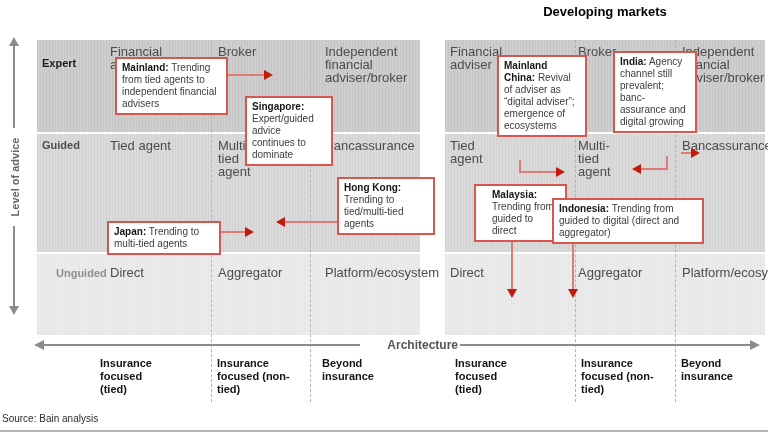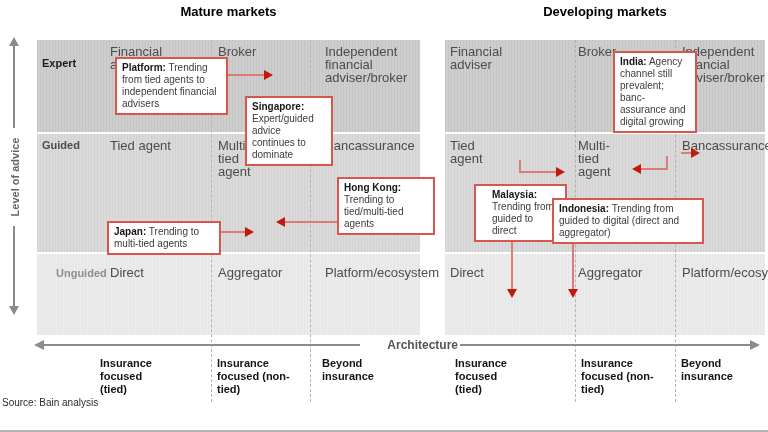--- a/index.html
+++ b/index.html
@@ -46,21 +46,20 @@
     white-space:nowrap;font-size:11px;font-weight:bold;color:#666;background:#fff;padding:0 4px;
   }
   .x-label{position:absolute;font-size:12px;font-weight:bold;color:#555;text-align:right;}
   .botrule{position:absolute;left:0;top:430px;width:768px;height:2px;background:#b4b4b4;}
 </style>
 </head>
 <body>
 
 <div class="canvas">
 
-  <div class="title" style="left:37px;top:4px;width:383px;">Mature markets</div>
   <div class="title" style="left:445px;top:4px;width:320px;">Developing markets</div>
 
   <div class="band expert" style="left:37px;top:40px;width:383px;height:92px;"></div>
   <div class="band guided" style="left:37px;top:134px;width:383px;height:118px;"></div>
   <div class="band unguided" style="left:37px;top:254px;width:383px;height:81px;"></div>
 
   <div class="band expert" style="left:445px;top:40px;width:320px;height:92px;"></div>
   <div class="band guided" style="left:445px;top:134px;width:320px;height:118px;"></div>
   <div class="band unguided" style="left:445px;top:254px;width:320px;height:81px;"></div>
 
@@ -93,36 +92,40 @@
   <div class="cell" style="left:578px;top:45px;width:60px;">Broker</div>
   <div class="cell" style="left:682px;top:45px;width:85px;">Independent financial adviser/broker</div>
   <div class="cell" style="left:450px;top:139px;width:40px;">Tied agent</div>
   <div class="cell" style="left:578px;top:139px;width:42px;">Multi-tied agent</div>
   <div class="cell" style="left:682px;top:139px;width:95px;">Bancassurance</div>
   <div class="cell" style="left:450px;top:266px;width:80px;">Direct</div>
   <div class="cell" style="left:578px;top:266px;width:80px;">Aggregator</div>
   <div class="cell" style="left:682px;top:266px;width:75px;">Platform/ecosystem</div>
 
   <div class="callout" style="left:115px;top:57px;width:99px;">
-    <span class="cname">Platform:</span>
+    <span class="cname">Mainland:</span>
     <span>Trending from tied agents to independent financial advisers</span>
   </div>
   <div class="callout" style="left:245px;top:96px;width:74px;">
     <span class="cname">Singapore:</span>
     <span>Expert/guided advice continues to dominate</span>
   </div>
   <div class="callout" style="left:107px;top:221px;width:100px;">
     <span class="cname">Japan:</span>
     <span>Trending to multi-tied agents</span>
   </div>
   <div class="callout" style="left:337px;top:177px;width:84px;">
     <span class="cname">Hong Kong:</span>
     <span>Trending to tied/multi-tied agents</span>
   </div>
 
+  <div class="callout" style="left:497px;top:55px;width:76px;">
+    <span class="cname">Mainland China:</span>
+    <span>Revival of adviser as “digital adviser”; emergence of ecosystems</span>
+  </div>
   <div class="callout" style="left:613px;top:51px;width:70px;">
     <span class="cname">India:</span>
     <span>Agency channel still prevalent; banc-assurance and digital growing</span>
   </div>
   <div class="callout" style="left:474px;top:184px;width:68px;padding-left:16px;">
     <span class="cname">Malaysia:</span>
     <span>Trending from guided to direct</span>
   </div>
   <div class="callout" style="left:552px;top:198px;width:138px;">
     <span class="cname">Indonesia:</span>
@@ -162,16 +165,16 @@
   <div class="tri gr-r" style="left:750px;top:340px;"></div>
 
   <div class="botlab" style="left:100px;top:357px;width:70px;">Insurance focused (tied)</div>
   <div class="botlab" style="left:217px;top:357px;width:75px;">Insurance focused (non-tied)</div>
   <div class="botlab" style="left:322px;top:357px;width:70px;">Beyond insurance</div>
 
   <div class="botlab" style="left:455px;top:357px;width:70px;">Insurance focused (tied)</div>
   <div class="botlab" style="left:581px;top:357px;width:75px;">Insurance focused (non-tied)</div>
   <div class="botlab" style="left:681px;top:357px;width:70px;">Beyond insurance</div>
 
-  <div class="source" style="left:2px;top:397px;text-align:right;">Source: Bain analysis</div>
+  <div class="source" style="left:2px;top:413px;text-align:right;">Source: Bain analysis</div>
   <div class="botrule"></div>
 
 </div>
 
 </body></html>

